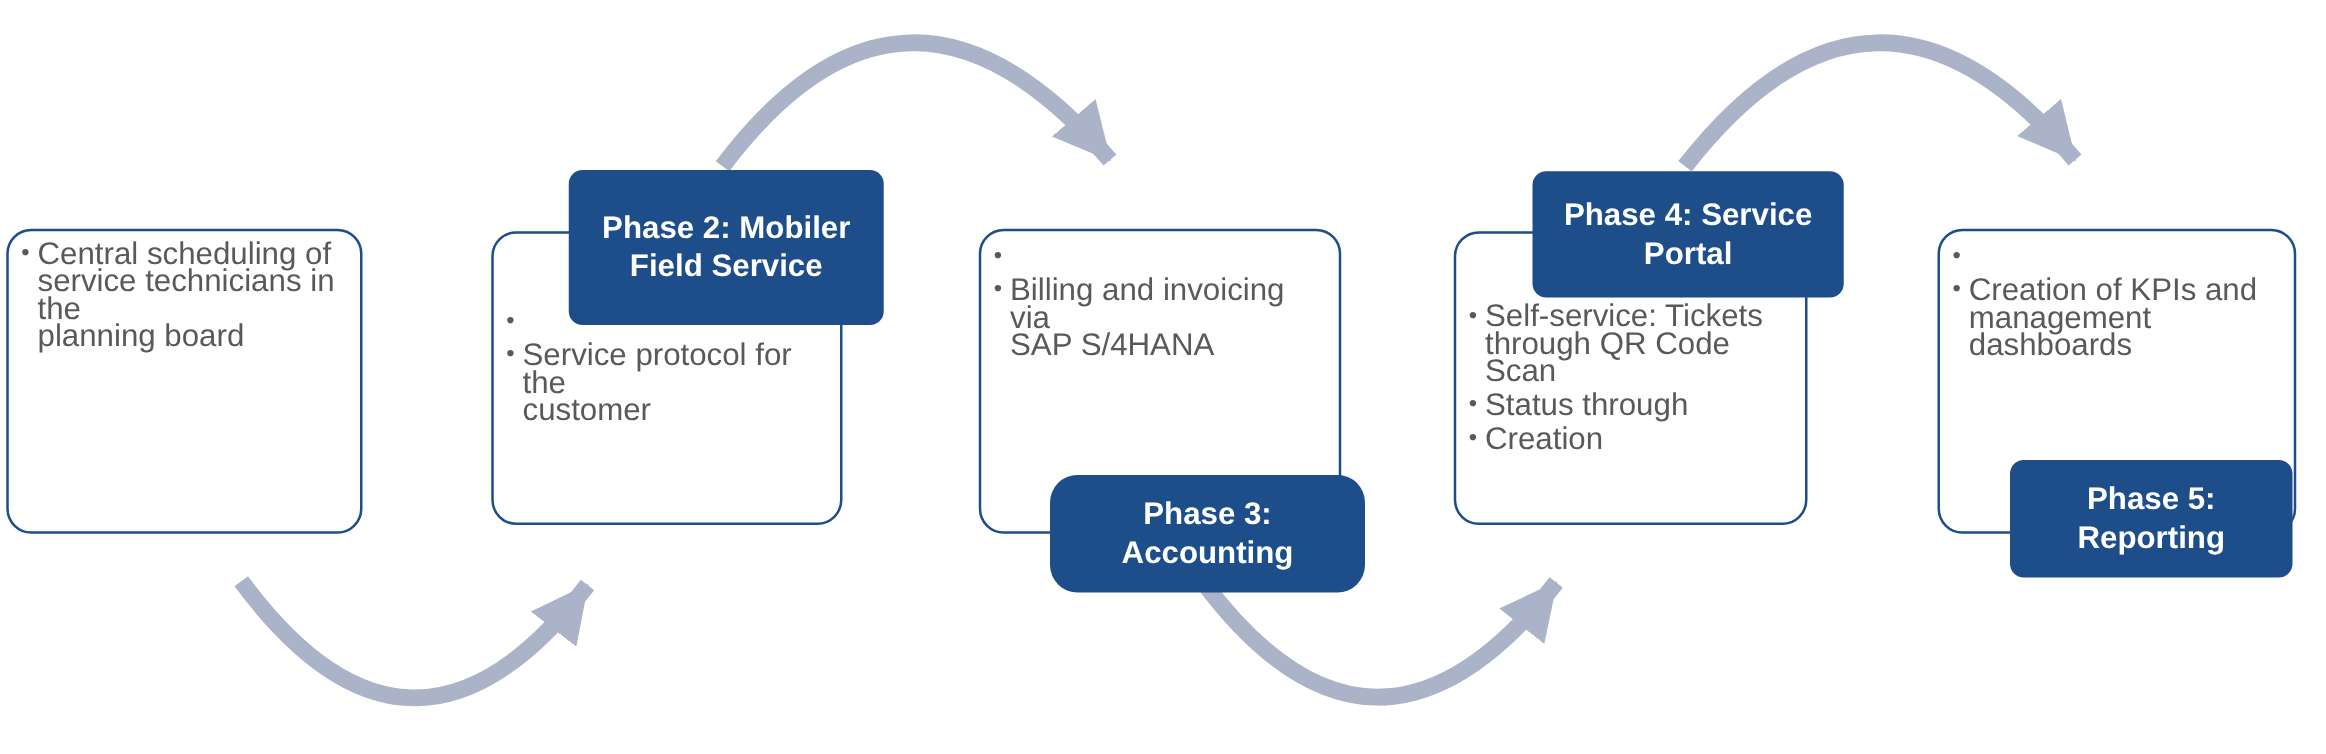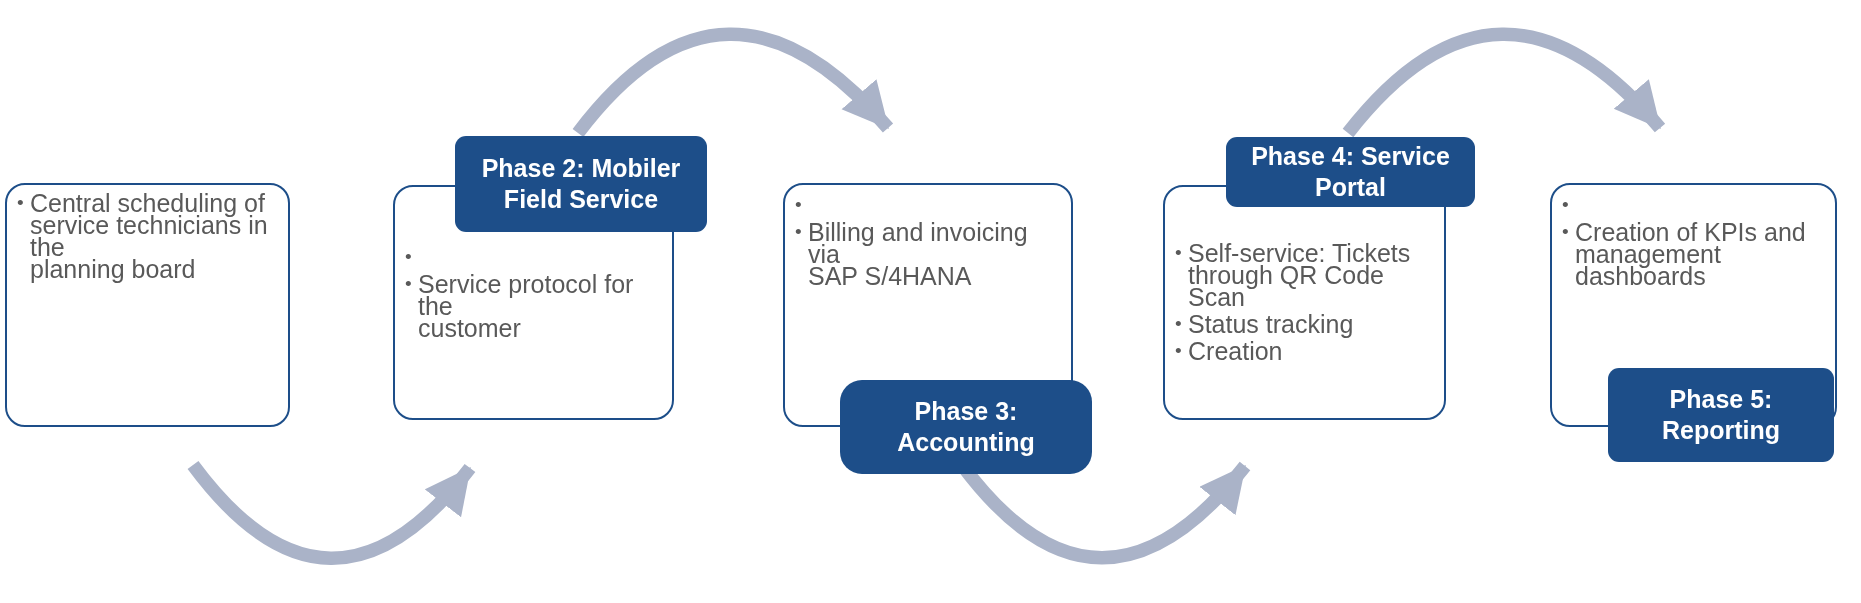--- a/index.html
+++ b/index.html
@@ -43,23 +43,23 @@
     padding:4px 8px;
     z-index:3;
   }
   
   .card1{left:5px;  top:183px; width:285px; height:244px;}
   .card2{left:393px; top:185px; width:281px; height:235px; padding-top:59px;}
   .card3{left:783px; top:183px; width:290px; height:244px; padding-top:9px;}
   .card4{left:1163px;top:185px; width:283px; height:235px; padding-top:55px;}
   .card5{left:1550px;top:183px; width:287px; height:244px; padding-top:9px;}
   .badge1{left:70px;  top:368px; width:252px; height:94px;}
-  .badge2{left:455px; top:136px; width:252px; height:96px;}
+  .badge2{left:455px; top:136px; width:252px; height:124px;}
   .badge3{left:840px; top:380px; width:252px; height:94px;border-radius:22px;}
-  .badge4{left:1226px;top:137px; width:249px; height:70px;}
+  .badge4{left:1226px;top:137px; width:249px; height:101px;}
   .badge5{left:1608px;top:368px; width:226px; height:94px;}
   
   #arrow-layer{position:absolute;left:0;top:0;z-index:1;}
 </style>
 </head>
 <body>
 
 <div id="canvas">
 
   <svg id="arrow-layer" width="1861" height="603" viewBox="0 0 1861 603">
@@ -117,21 +117,21 @@
 
   <div class="card card4">
     <div class="bullets">
       <div class="bullet">
         <span class="dot">•</span>
         <span class="btx">Self-service: Tickets
 through QR Code Scan</span>
       </div>
       <div class="bullet">
         <span class="dot">•</span>
-        <span class="btx">Status tracking</span>
+        <span class="btx">Status through</span>
       </div>
       <div class="bullet">
         <span class="dot">•</span>
         <span class="btx">Creation</span>
       </div>
     </div>
   </div>
   <div class="badge badge4">Phase 4: Service
 Portal</div>
 

